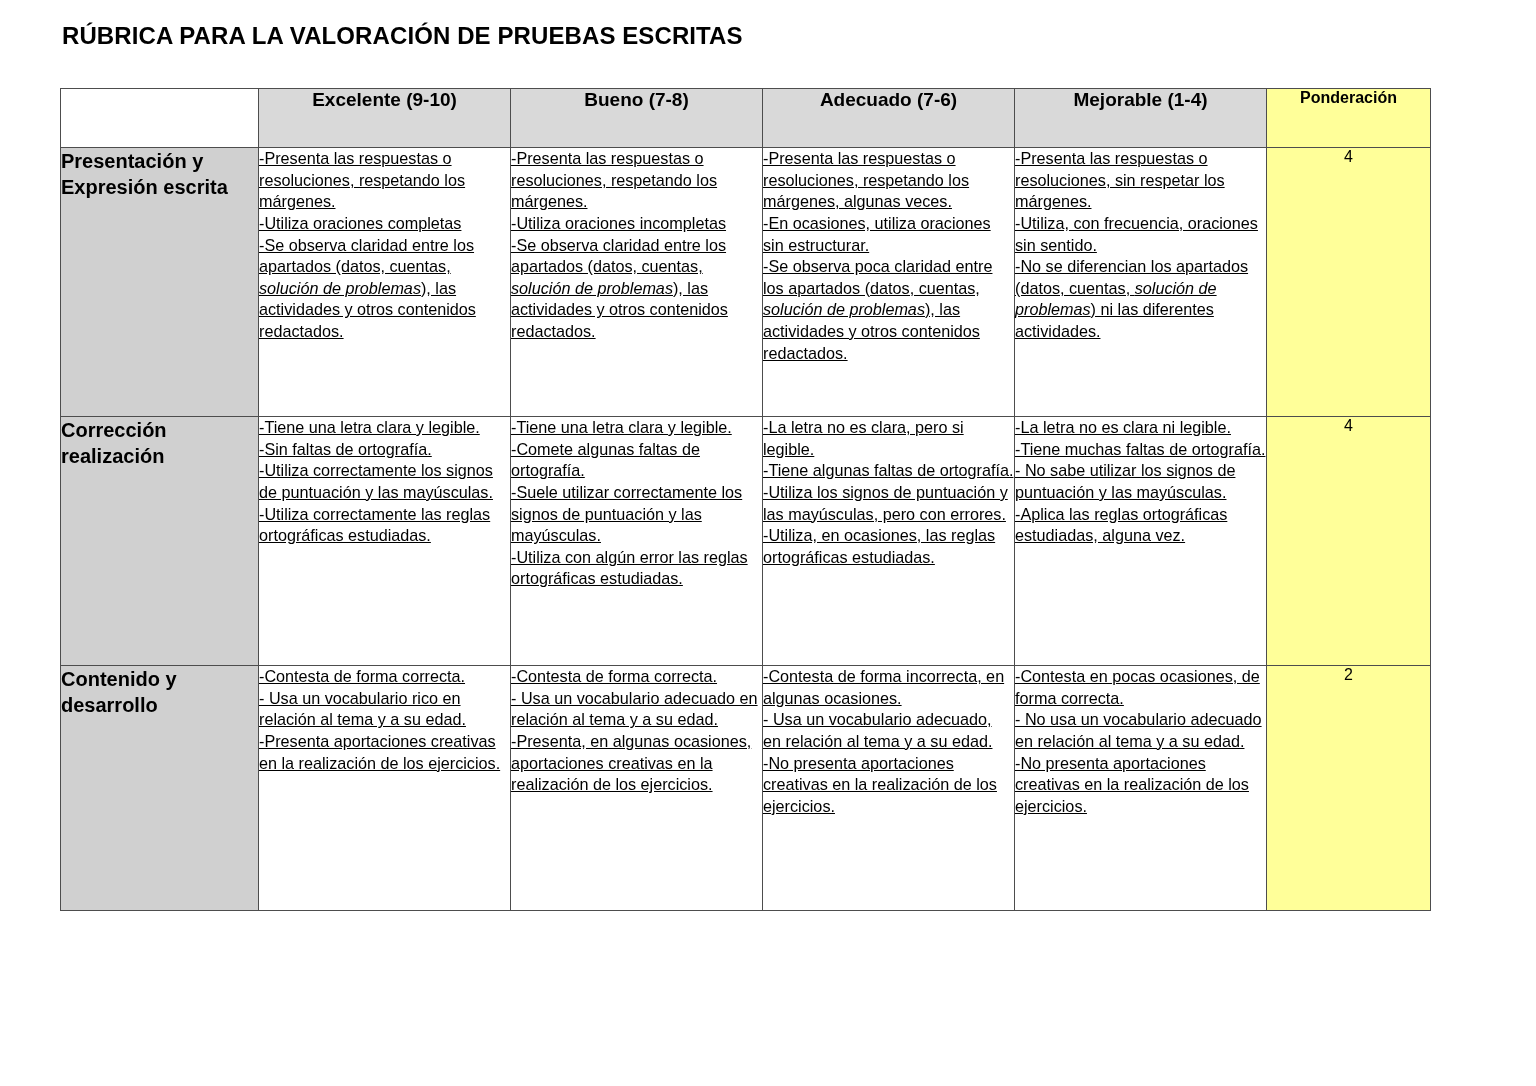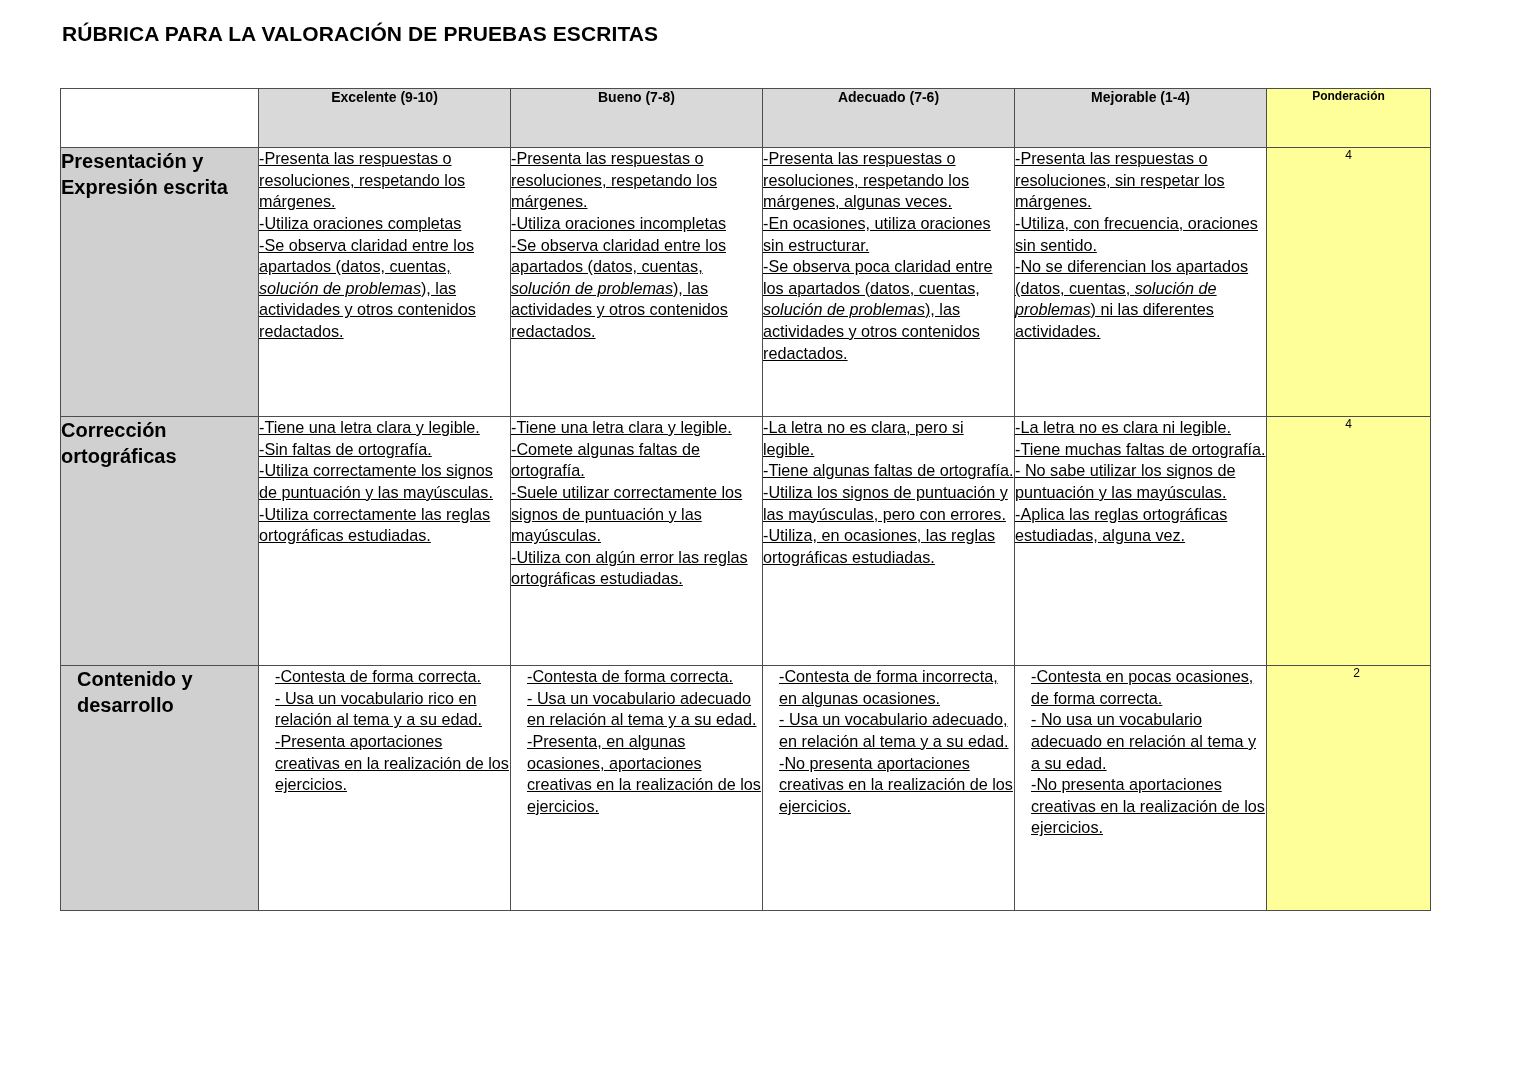--- a/index.html
+++ b/index.html
@@ -18,21 +18,21 @@
   .page {
     position: relative;
     width: 1536px;
     height: 1086px;
     box-sizing: border-box;
   }
   .doc-title {
     position: absolute;
     left: 62px;
     top: 22px;
-    font-size: 21px;
+    font-size: 24px;
     font-weight: bold;
     letter-spacing: 0.1px;
     white-space: nowrap;
   }
   table.rubric {
     position: absolute;
     left: 60px;
     top: 88px;
     border-collapse: collapse;
     table-layout: fixed;
@@ -51,21 +51,21 @@
   
   td.corner {
     border: none;
     background: transparent;
   }
   td.head {
     background: #d9d9d9;
     text-align: center;
     vertical-align: middle;
     font-weight: bold;
-    font-size: 14px;
+    font-size: 19px;
     height: 58px;
     padding: 4px 6px;
   }
   td.head.peso {
     background: #ffff99;
   }
   td.criterio {
     background: #d0d0d0;
     font-weight: bold;
     font-size: 20px;
@@ -77,25 +77,25 @@
     background: #ffffff;
     font-size: 16.2px;
     line-height: 1.335;
     padding: 14px 10px 12px 9px;
     vertical-align: top;
   }
   td.peso {
     background: #ffff99;
     text-align: center;
     vertical-align: middle;
-    font-size: 12px;
+    font-size: 16px;
   }
   tr.r1 td.cell, tr.r1 td.peso, tr.r1 td.criterio { height: 268px; }
   tr.r2 td.cell, tr.r2 td.peso, tr.r2 td.criterio { height: 248px; }
-  tr.r3 td.cell, tr.r3 td.peso, tr.r3 td.criterio { height: 244px; padding-left: 16px; }
+  tr.r3 td.cell, tr.r3 td.peso, tr.r3 td.criterio { height: 244px; }
 
   .cell p {
     margin: 0;
     text-decoration: underline;
   }
   .cell i { font-style: italic; text-align: center; }
 </style>
 </head>
 <body>
 
@@ -133,21 +133,21 @@
         <td class="cell">
           <p>-Presenta las respuestas o resoluciones, respetando los márgenes, algunas veces.<br> -En ocasiones, utiliza oraciones sin estructurar.<br>-Se observa poca claridad entre los apartados (datos, cuentas, <i>solución de problemas</i>), las  actividades y otros contenidos redactados.</p>
         </td>
         <td class="cell">
           <p>-Presenta las respuestas o resoluciones, sin respetar los márgenes.<br> -Utiliza, con frecuencia, oraciones sin sentido.<br>-No se diferencian los apartados (datos, cuentas, <i>solución de problemas</i>) ni las  diferentes actividades.</p>
         </td>
         <td class="peso">4</td>
       </tr>
 
       <tr class="r2">
-        <td class="criterio">Corrección ortográficas</td>
+        <td class="criterio">Corrección realización</td>
         <td class="cell">
           <p>-Tiene una letra clara y legible.<br>-Sin faltas de ortografía.<br>-Utiliza correctamente los signos de puntuación y las mayúsculas.<br>-Utiliza correctamente  las reglas ortográficas estudiadas.</p>
         </td>
         <td class="cell">
           <p>-Tiene una letra clara y legible.<br>-Comete algunas faltas de ortografía.<br>-Suele utilizar correctamente los signos de puntuación y las mayúsculas.<br>-Utiliza con algún error  las reglas ortográficas estudiadas.</p>
         </td>
         <td class="cell">
           <p>-La letra no es clara, pero si legible.<br>-Tiene algunas  faltas de ortografía.<br>-Utiliza los signos de puntuación y las mayúsculas, pero con errores.<br>-Utiliza, en ocasiones,  las reglas ortográficas estudiadas.</p>
         </td>
         <td class="cell">

